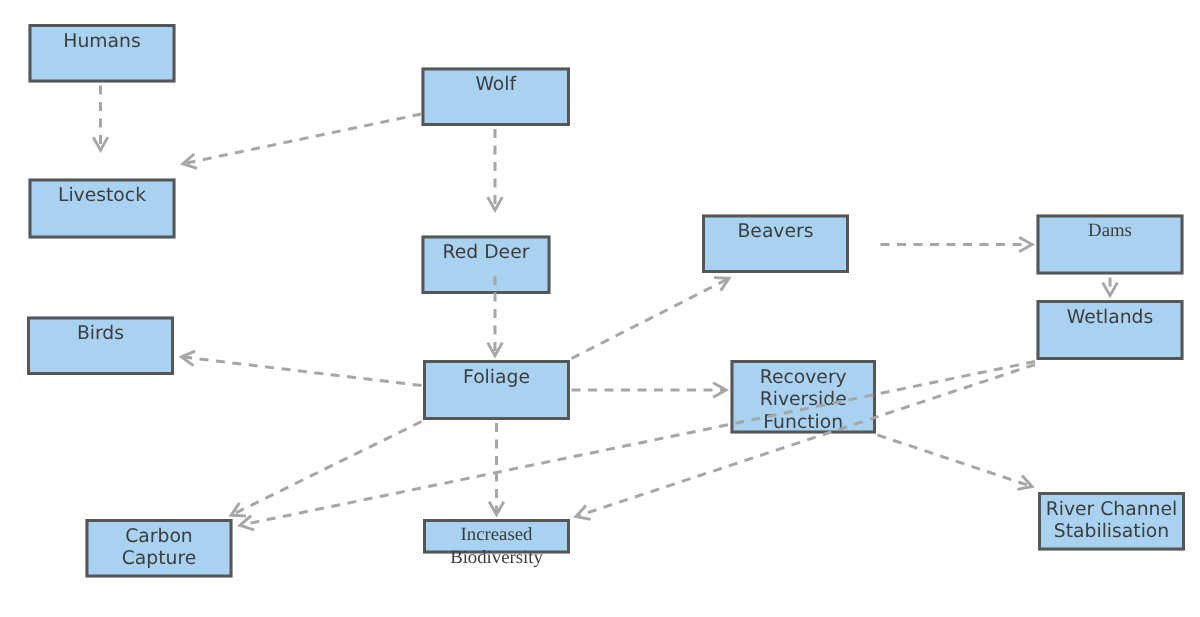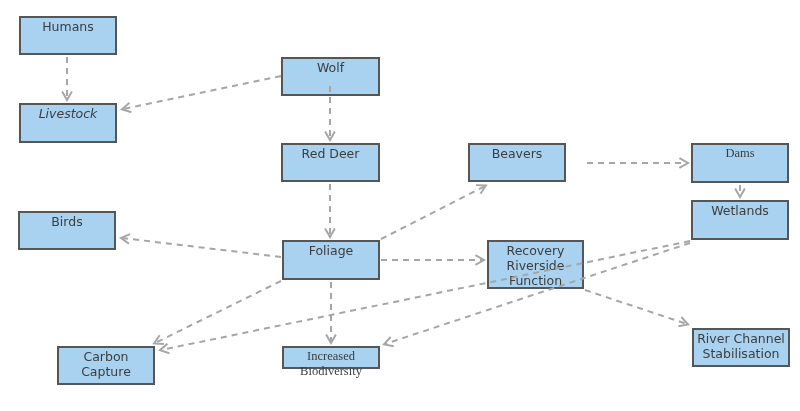--- a/index.html
+++ b/index.html
@@ -73,27 +73,27 @@
       <line x1="381" y1="260" x2="483" y2="260" class="edge" marker-end="url(#arrowhead)"></line>
       <line x1="331" y1="282" x2="331" y2="342" class="edge" marker-end="url(#arrowhead)"></line>
       <line x1="281" y1="281" x2="155" y2="343" class="edge" marker-end="url(#arrowhead)"></line>
       <line x1="585" y1="290" x2="687" y2="324" class="edge" marker-end="url(#arrowhead)"></line>
       <line x1="690" y1="241" x2="161" y2="350" class="edge" marker-end="url(#arrowhead)"></line>
       <line x1="690" y1="243" x2="385" y2="344" class="edge" marker-end="url(#arrowhead)"></line>
     </svg>
 <div class="node" style="left: 19px; top: 16px; width: 98px; height: 39px;">
       <span>Humans</span>
     </div>
-    <div class="node" style="left: 19px; top: 103px; width: 98px; height: 40px; font-style: italic;">
+    <div class="node" style="left: 19px; top: 119px; width: 98px; height: 40px;">
       <span>Livestock</span>
     </div>
-    <div class="node" style="left: 281px; top: 45px; width: 99px; height: 39px; margin-top: 12px;">
+    <div class="node" style="left: 281px; top: 45px; width: 99px; height: 39px;">
       <span>Wolf</span>
     </div>
-    <div class="node" style="left: 281px; top: 143px; width: 99px; height: 39px;">
+    <div class="node" style="left: 281px; top: 157px; width: 86px; height: 39px;">
       <span>Red Deer</span>
     </div>
     <div class="node" style="left: 468px; top: 143px; width: 98px; height: 39px;">
       <span>Beavers</span>
     </div>
     <div class="node" style="left: 691px; top: 143px; width: 98px; height: 40px; font-family: Liberation Serif, serif;">
       <span>Dams</span>
     </div>
     <div class="node" style="left: 691px; top: 200px; width: 98px; height: 40px;">
       <span>Wetlands</span>

